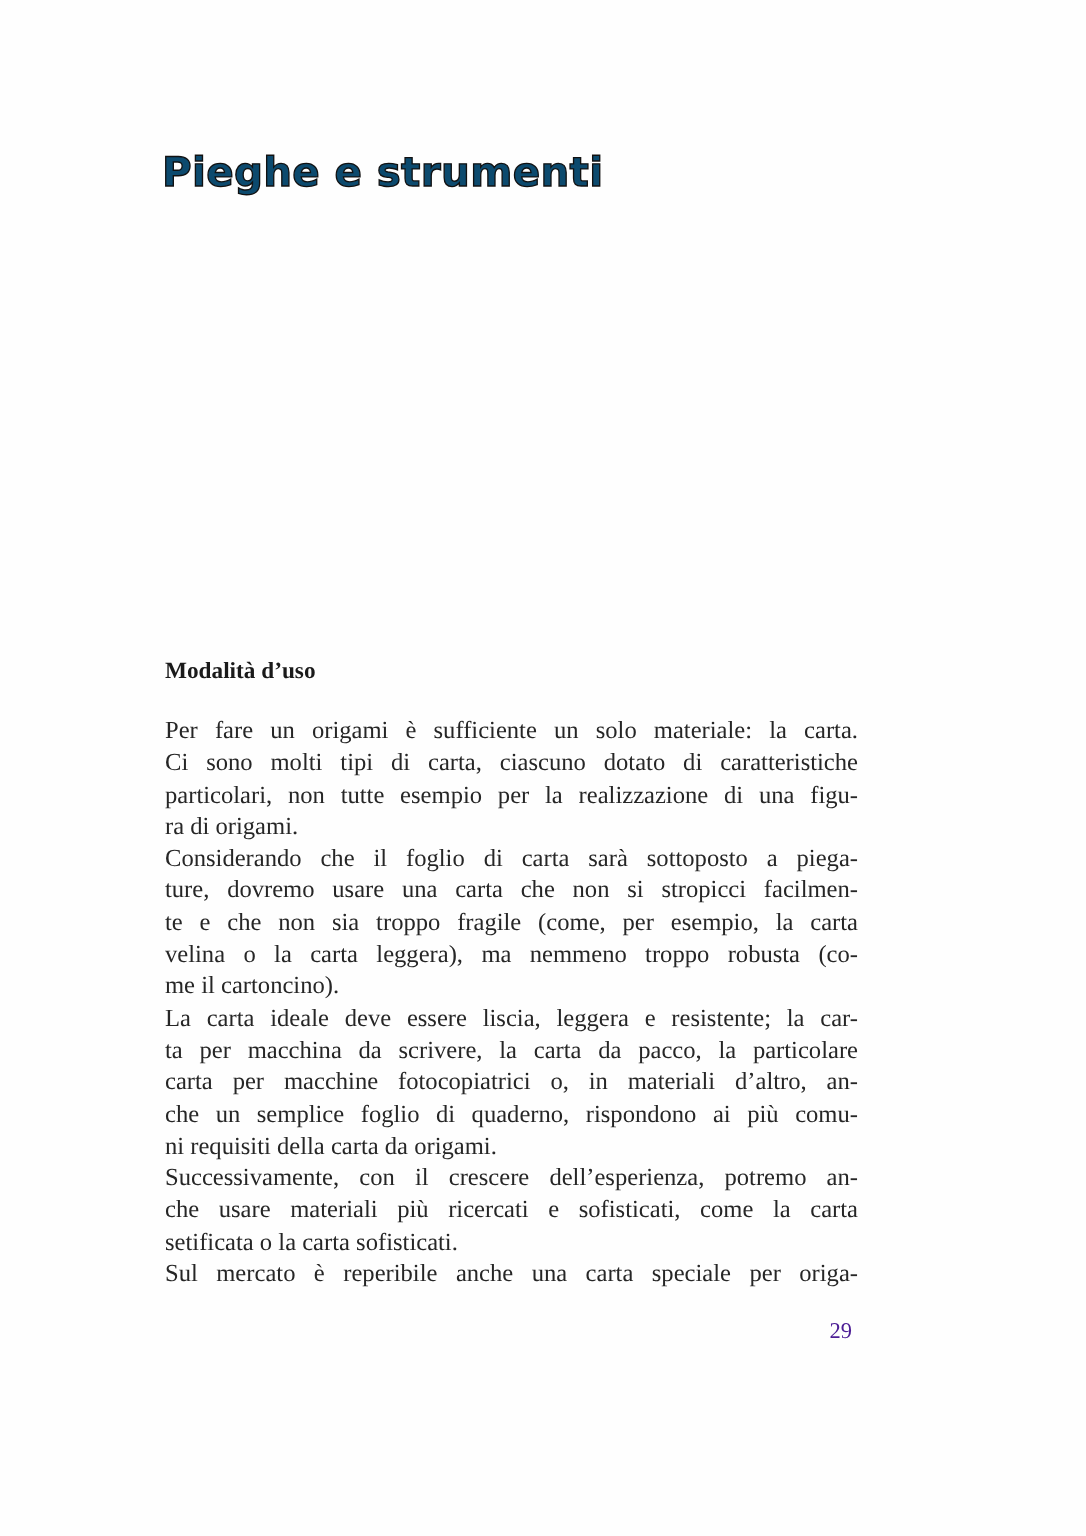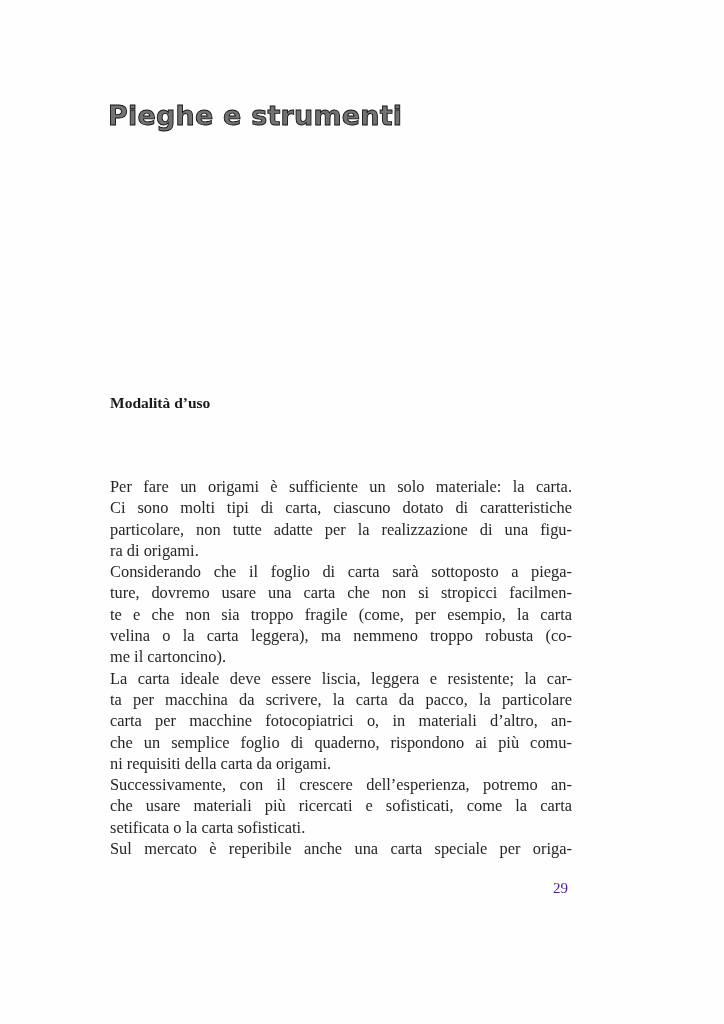--- a/index.html
+++ b/index.html
@@ -15,27 +15,27 @@
     position: absolute; left: 0; top: 0; width: 724px; height: 1024px;
     background: #fefefe;
   }
   .chapter-title {
     position: absolute;
     left: 108px; top: 100px;
     font-family: "DejaVu Sans", "Liberation Sans", sans-serif;
     font-weight: 900;
     font-size: 27px;
     letter-spacing: 0.2px;
-    color: #737373;
+    color: #0c4a6e;
     -webkit-text-stroke: 0.9px #111;
     margin: 0;
   }
   .section-heading {
     position: absolute;
-    left: 110px; top: 394px;
+    left: 110px; top: 439px;
     font-family: "Liberation Serif", serif;
     font-weight: bold;
     font-size: 15.5px;
     color: #1a1a1a;
     margin: 0;
   }
   .body-text {
     position: absolute;
     left: 110px; top: 476px;
     width: 462px;
@@ -63,21 +63,21 @@
 </head>
 <body>
 
 <div class="page">
   <h1 class="chapter-title">Pieghe e strumenti</h1>
   <h2 class="section-heading">Modalità d’uso</h2>
 
   <div class="body-text">
     <span class="line">Per fare un origami è sufficiente un solo materiale: la carta.</span>
     <span class="line">Ci sono molti tipi di carta, ciascuno dotato di caratteristiche</span>
-    <span class="line">particolare, non tutte adatte per la realizzazione di una figu-</span>
+    <span class="line">particolari, non tutte esempio per la realizzazione di una figu-</span>
     <span class="line last">ra di origami.</span>
     <span class="line">Considerando che il foglio di carta sarà sottoposto a piega-</span>
     <span class="line">ture, dovremo usare una carta che non si stropicci facilmen-</span>
     <span class="line">te e che non sia troppo fragile (come, per esempio, la carta</span>
     <span class="line">velina o la carta leggera), ma nemmeno troppo robusta (co-</span>
     <span class="line last">me il cartoncino).</span>
     <span class="line">La carta ideale deve essere liscia, leggera e resistente; la car-</span>
     <span class="line">ta per macchina da scrivere, la carta da pacco, la particolare</span>
     <span class="line">carta per macchine fotocopiatrici o, in materiali d’altro, an-</span>
     <span class="line">che un semplice foglio di quaderno, rispondono ai più comu-</span>

